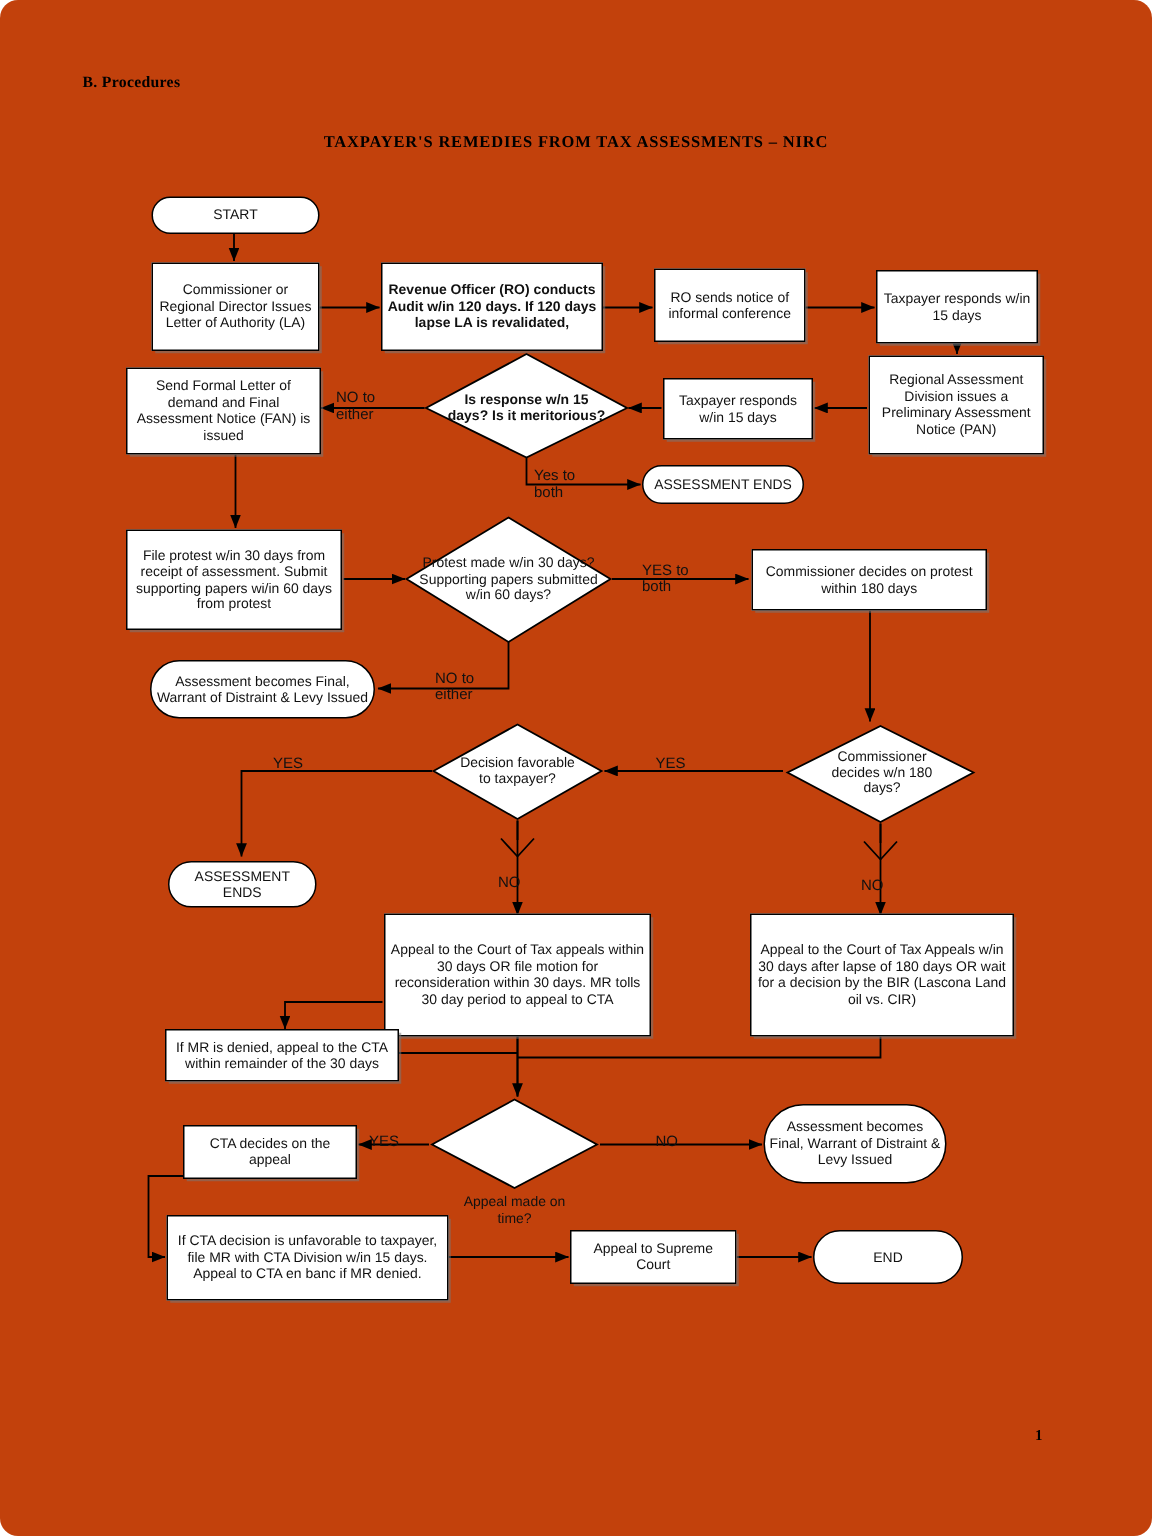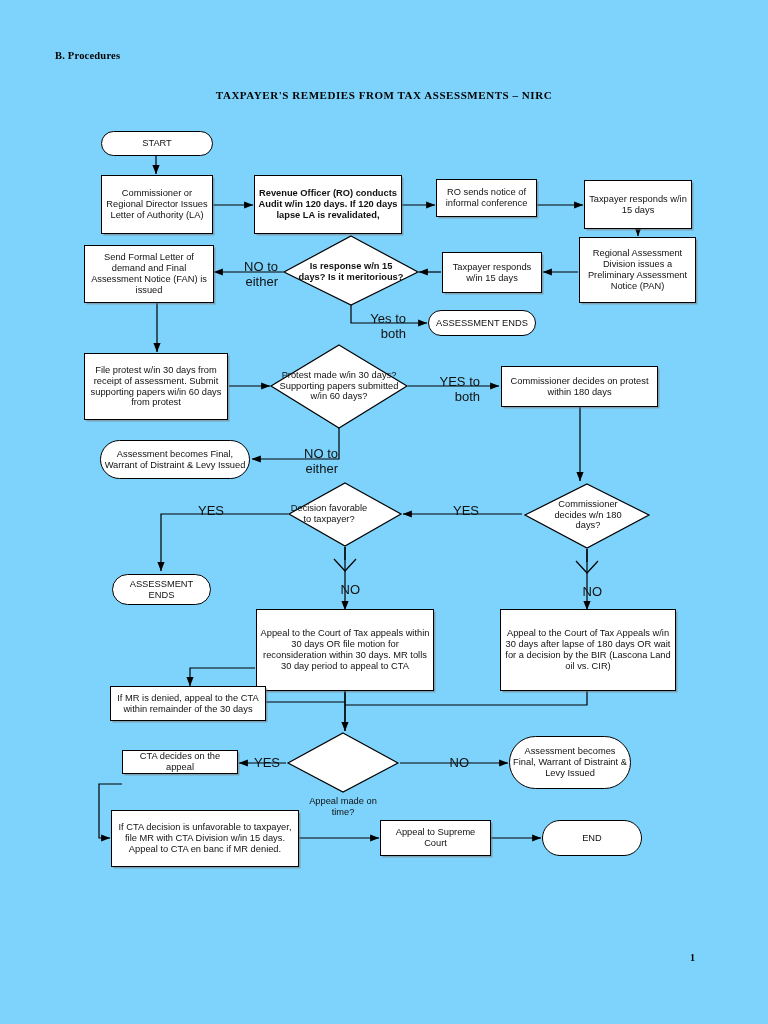--- a/index.html
+++ b/index.html
@@ -14,21 +14,22 @@
     position: relative;
     font-family: "Liberation Sans", sans-serif;
     color: #1a1a1a;
     overflow: hidden;
   }
   #page {
     position: absolute;
     left: 0; top: 0;
     width: 768px;
     height: 1024px;
-    background: #7dd3fc;
+    background: #c2410c;
+    border-radius: 12px;
   }
   #svg-layer {
     position: absolute;
     left: 0; top: 0;
     width: 768px;
     height: 1024px;
   }
   .hdr-section {
     position: absolute;
     left: 55px;
@@ -97,24 +98,24 @@
     justify-content: center;
     text-align: center;
     line-height: 1.15;
     font-size: 9.3px;
     color: #111;
     pointer-events: none;
   }
 
   .edge-label {
     position: absolute;
-    font-size: 13px;
+    font-size: 10px;
     line-height: 1.12;
     color: #111;
-    text-align: right;
+    text-align: left;
     white-space: pre-line;
   }
 </style>
 </head>
 <body>
 
 <div id="page">
 
   <div class="hdr-section">B. Procedures</div>
   <div class="hdr-title">TAXPAYER'S REMEDIES FROM TAX ASSESSMENTS – NIRC</div>
@@ -213,21 +214,21 @@
   </div>
 
   <div class="node box" style="left:101px; top:175px; width:112px; height:59px;align-items:center;">
     <span class="txt">Commissioner or Regional Director Issues Letter of Authority (LA)</span>
   </div>
 
   <div class="node box" style="left:254px; top:175px; width:148px; height:59px;font-weight:bold;">
     <span class="txt">Revenue Officer (RO) conducts Audit w/in 120 days.  If 120 days lapse LA is revalidated,</span>
   </div>
 
-  <div class="node box" style="left:436px; top:179px; width:101px; height:38px;">
+  <div class="node box" style="left:436px; top:179px; width:101px; height:49px;">
     <span class="txt">RO sends notice of informal conference</span>
   </div>
 
   <div class="node box" style="left:584px; top:180px; width:108px; height:49px;">
     <span class="txt">Taxpayer responds w/in 15 days</span>
   </div>
 
   <div class="node box" style="left:579px; top:237px; width:117px; height:66px;">
     <span class="txt">Regional Assessment Division issues a Preliminary Assessment Notice (PAN)</span>
   </div>
@@ -265,21 +266,21 @@
   </div>
 
   <div class="node box" style="left:500px; top:609px; width:176px; height:82px;">
     <span class="txt">Appeal to the Court of Tax Appeals w/in 30 days after lapse of 180 days OR wait for a decision by the BIR (Lascona Land oil vs. CIR)</span>
   </div>
 
   <div class="node box" style="left:110px; top:686px; width:156px; height:35px;">
     <span class="txt">If MR is denied, appeal to the CTA within remainder of the 30 days</span>
   </div>
 
-  <div class="node box" style="left:122px; top:750px; width:116px; height:24px;">
+  <div class="node box" style="left:122px; top:750px; width:116px; height:36px;">
     <span class="txt">CTA decides on the appeal</span>
   </div>
 
   <div class="node oval" style="left:509px; top:736px; width:122px; height:53px;">
     <span class="txt">Assessment becomes Final, Warrant of Distraint &amp; Levy Issued</span>
   </div>
 
   <div class="node box" style="left:111px; top:810px; width:188px; height:57px;">
     <span class="txt">If CTA decision is unfavorable to taxpayer, file MR with CTA Division w/in 15 days.  Appeal to CTA en banc if MR denied.</span>
   </div>
@@ -289,21 +290,21 @@
   </div>
 
   <div class="node box" style="left:380px; top:820px; width:111px; height:36px;">
     <span class="txt">Appeal to Supreme Court</span>
   </div>
 
   <div class="dia-label" style="left:295px; top:248px; width:112px; height:48px;font-weight:bold;">Is response w/n 15 days? Is it meritorious?</div>
 
   <div class="dia-label" style="left:279px; top:352px; width:120px; height:68px;">Protest made w/in 30 days? Supporting papers submitted w/in 60 days?</div>
 
-  <div class="dia-label" style="left:287px; top:494px; width:84px; height:40px;">Decision favorable to taxpayer?</div>
+  <div class="dia-label" style="left:303px; top:494px; width:84px; height:40px;">Decision favorable to taxpayer?</div>
 
   <div class="dia-label" style="left:542px; top:495px; width:92px; height:40px;">Commissioner decides w/n 180 days?</div>
 
   <div class="dia-label" style="left:300px; top:746px; width:86px; height:34px;margin-top:44px;">Appeal made on time?</div>
 
   <div class="edge-label" style="left:224px; top:260px; width:54px;">NO to
 either</div>
 
   <div class="edge-label" style="left:356px; top:312px; width:50px;">Yes to
 both</div>

